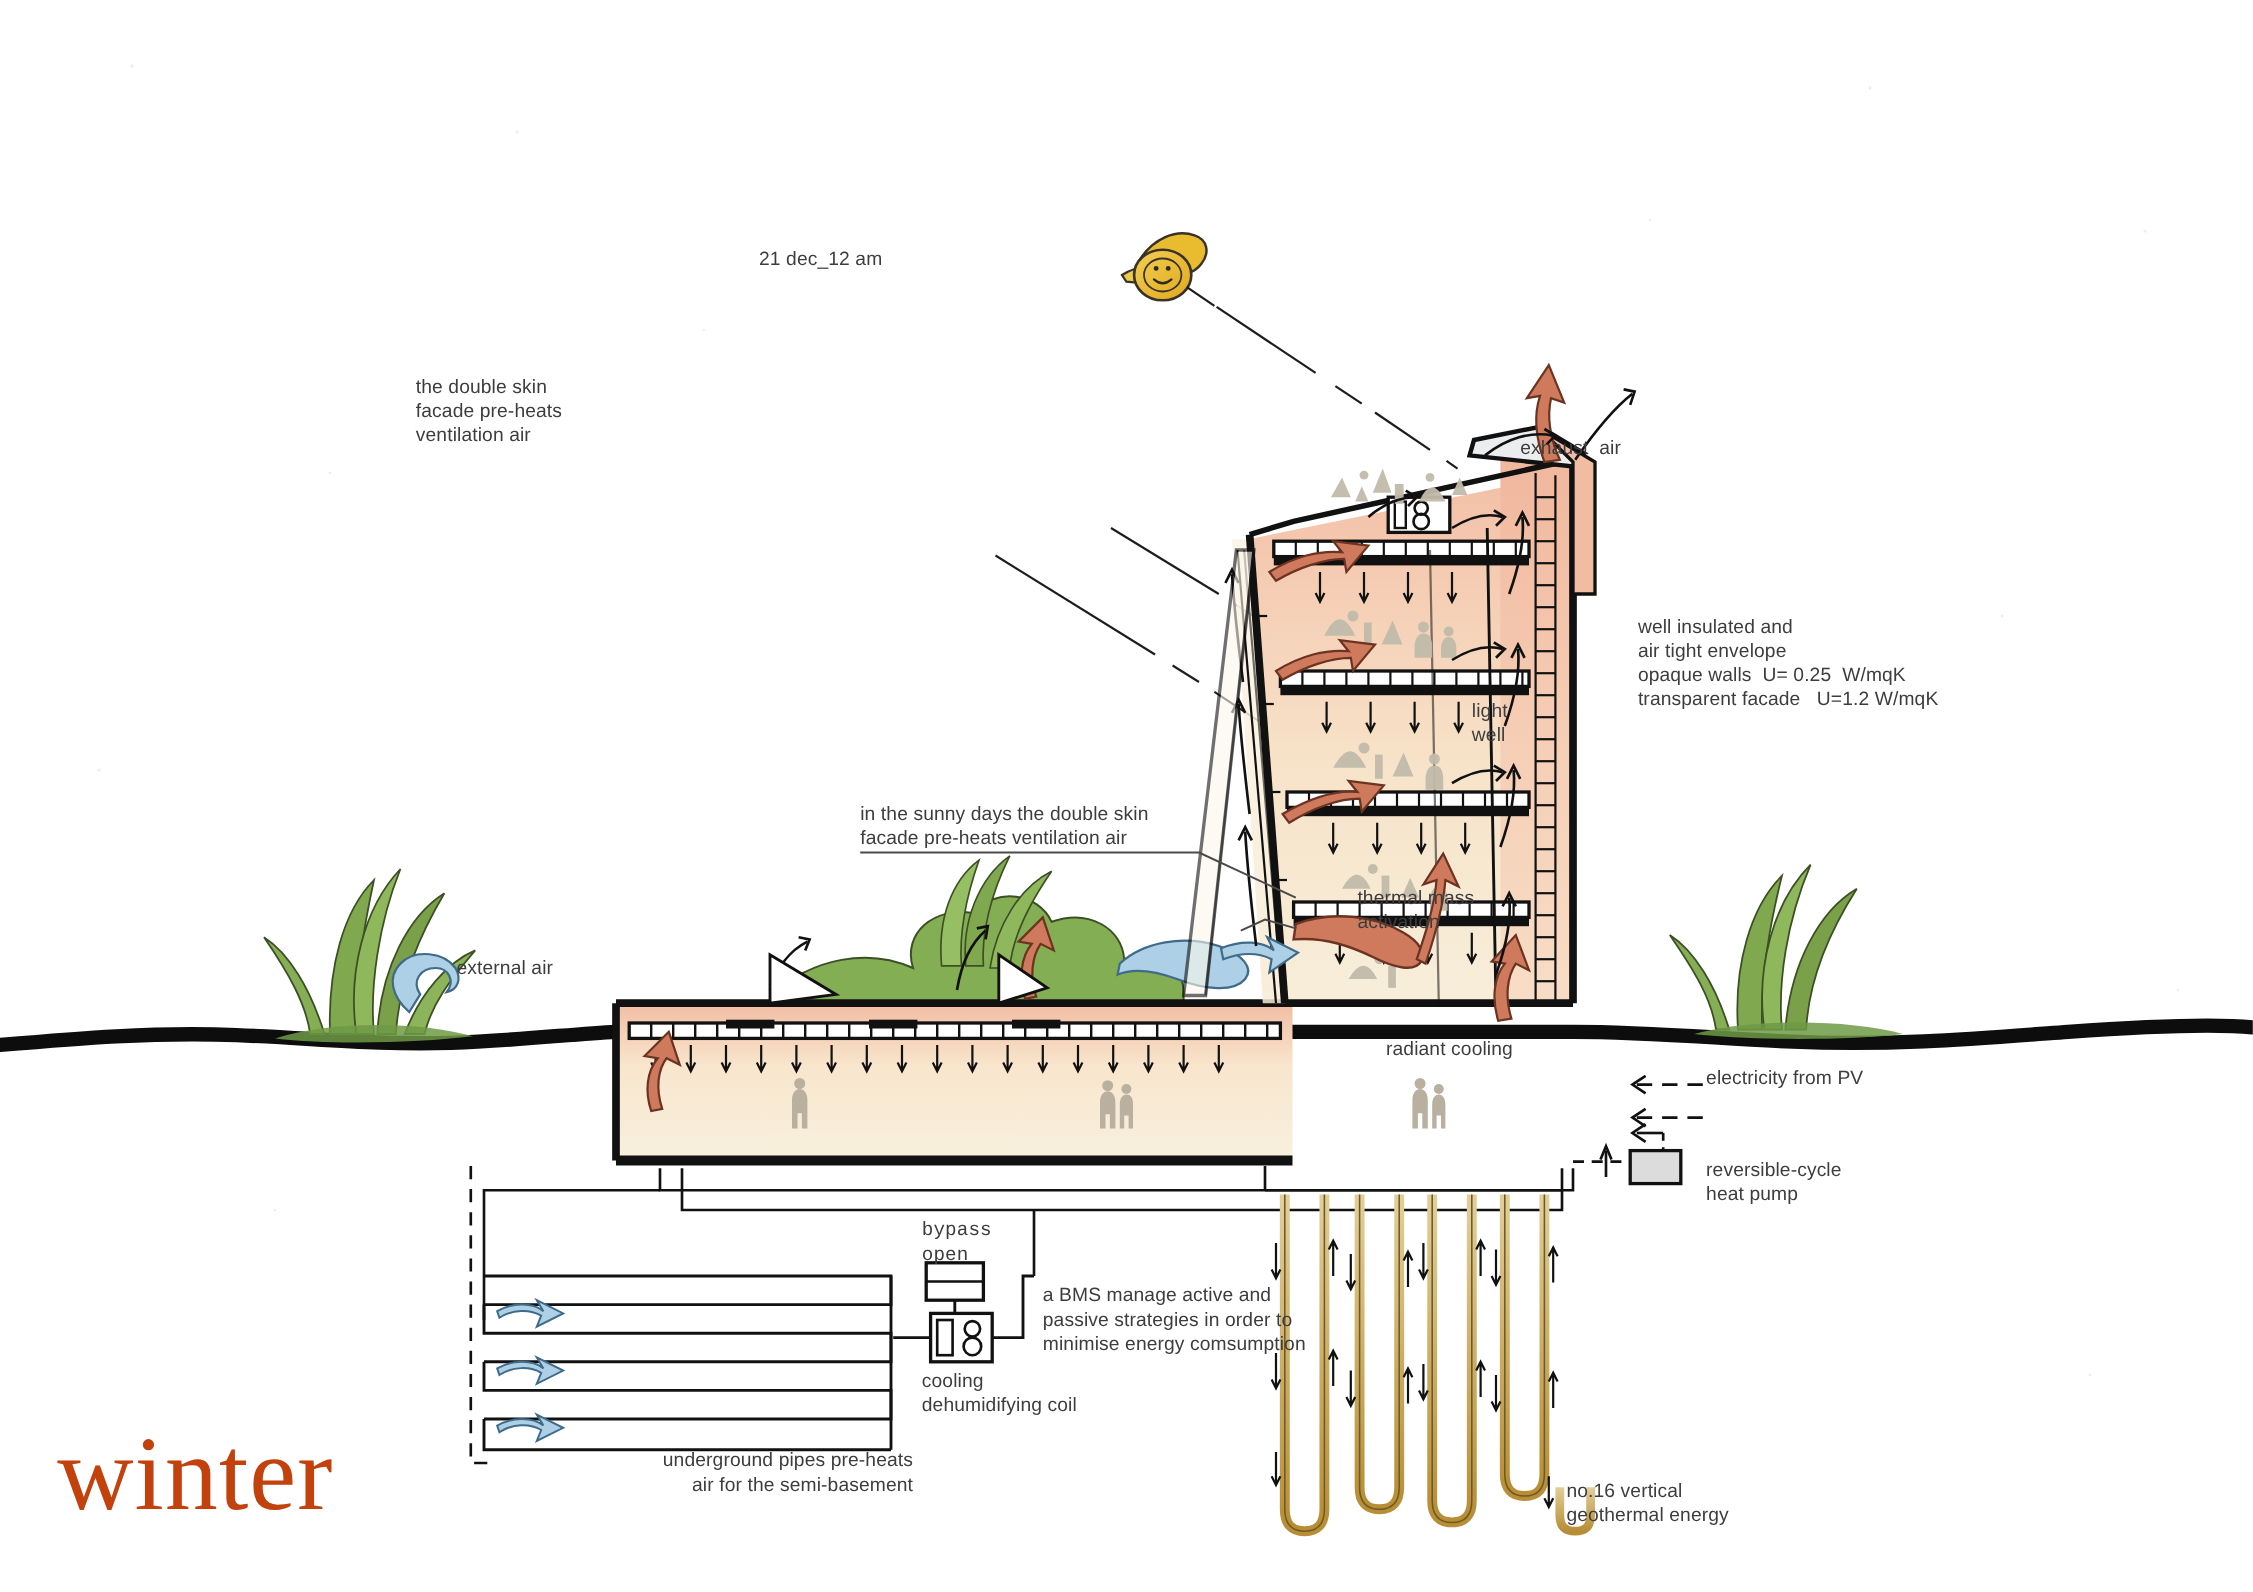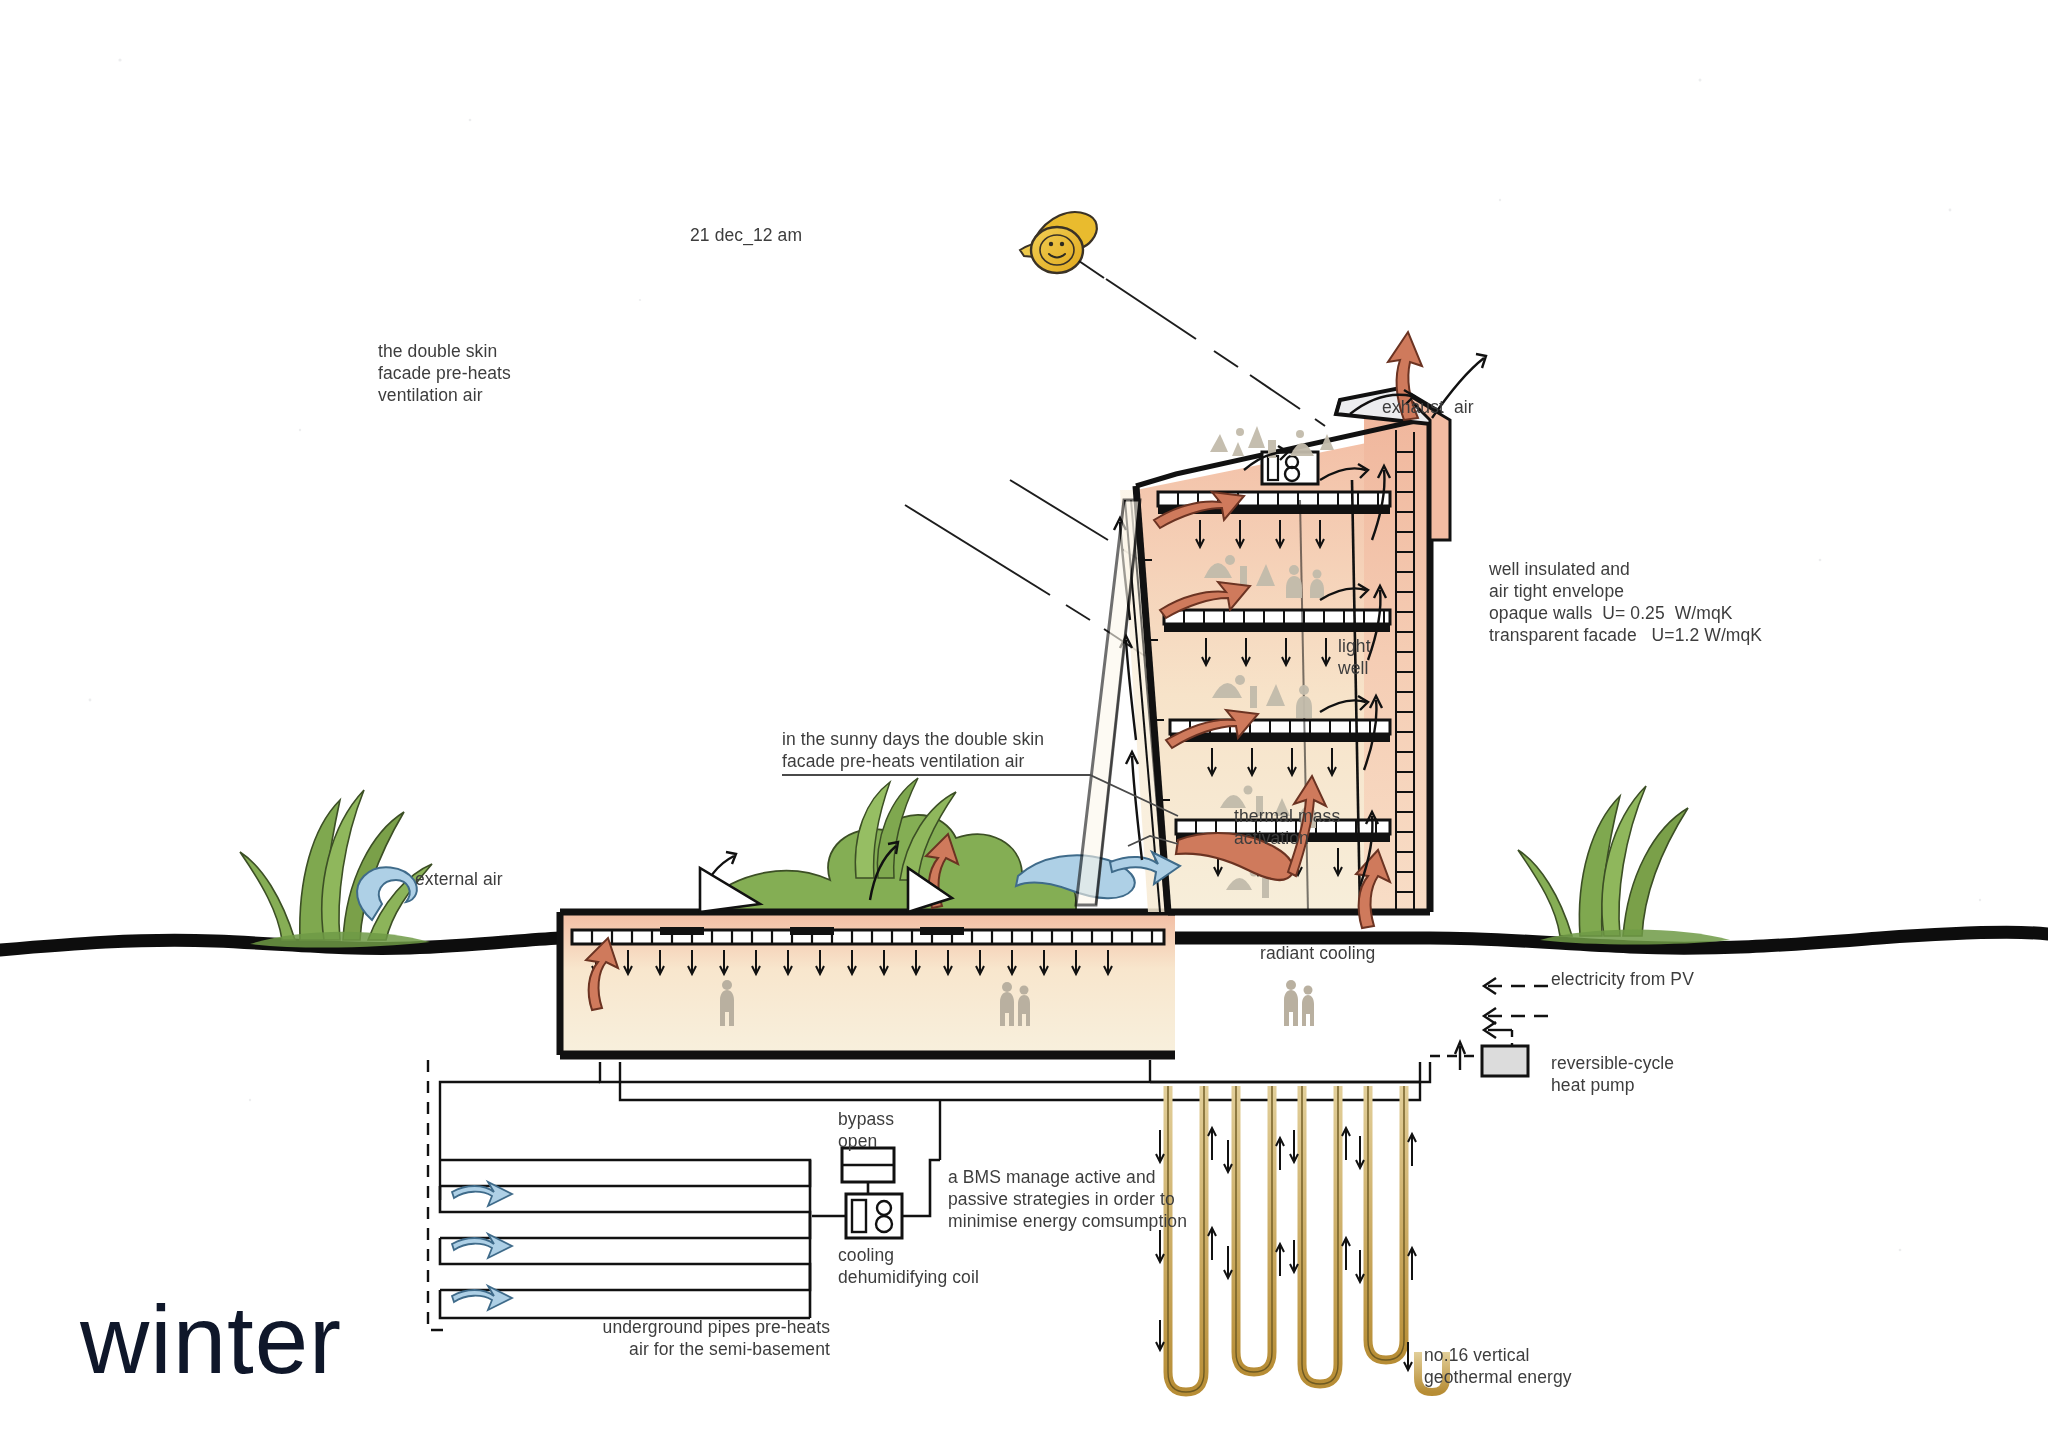--- a/index.html
+++ b/index.html
@@ -11,24 +11,23 @@
   }
   #stage{position:absolute;left:0;top:0;width:2048px;height:1017px;}
   #art{position:absolute;left:0;top:0;width:2048px;height:1447px;}
 
   .lbl{position:absolute;font-size:17.5px;line-height:22px;color:#3d3d3d;
        white-space:pre;letter-spacing:.1px;}
   .lbl.r{text-align:right;}
 
   #watermark{
     position:absolute;left:52px;top:1292px;
-    font-size:96px;line-height:96px;color:#0f172a;
-    font-family:Liberation Sans, sans-serif;font-weight:400;
+    font-size:96px;line-height:96px;color:#c2410c;
+    font-family:Liberation Serif, serif;font-weight:400;
     letter-spacing:1px;
-    margin-left:28px;
   }
   .sup{font-size:11px;vertical-align:super;}
 </style>
 </head>
 <body>
 
 <div id="stage">
 
   <svg id="art" viewBox="0 0 2048 1447" xmlns="http://www.w3.org/2000/svg">
     <defs>
@@ -629,21 +628,21 @@
   <div class="lbl" style="left:415px;top:868px;">external air</div>
 
   <div class="lbl" style="left:1260px;top:942px;">radiant cooling</div>
 
   <div class="lbl" style="left:1551px;top:968px;">electricity from PV</div>
 
 
   <div class="lbl" style="left:1551px;top:1052px;">reversible-cycle
 heat pump</div>
 
-  <div class="lbl" style="left:838px;top:1108px;">bypass
+  <div class="lbl" style="left:838px;top:1108px;font-family:Liberation Mono, monospace;">bypass
 open</div>
 
   <div class="lbl" style="left:948px;top:1166px;">a BMS manage active and
 passive strategies in order to
 minimise energy comsumption</div>
 
   <div class="lbl" style="left:838px;top:1244px;">cooling
 dehumidifying coil</div>
 
   <div class="lbl r" style="left:600px;top:1316px;width:230px;">underground pipes pre-heats

